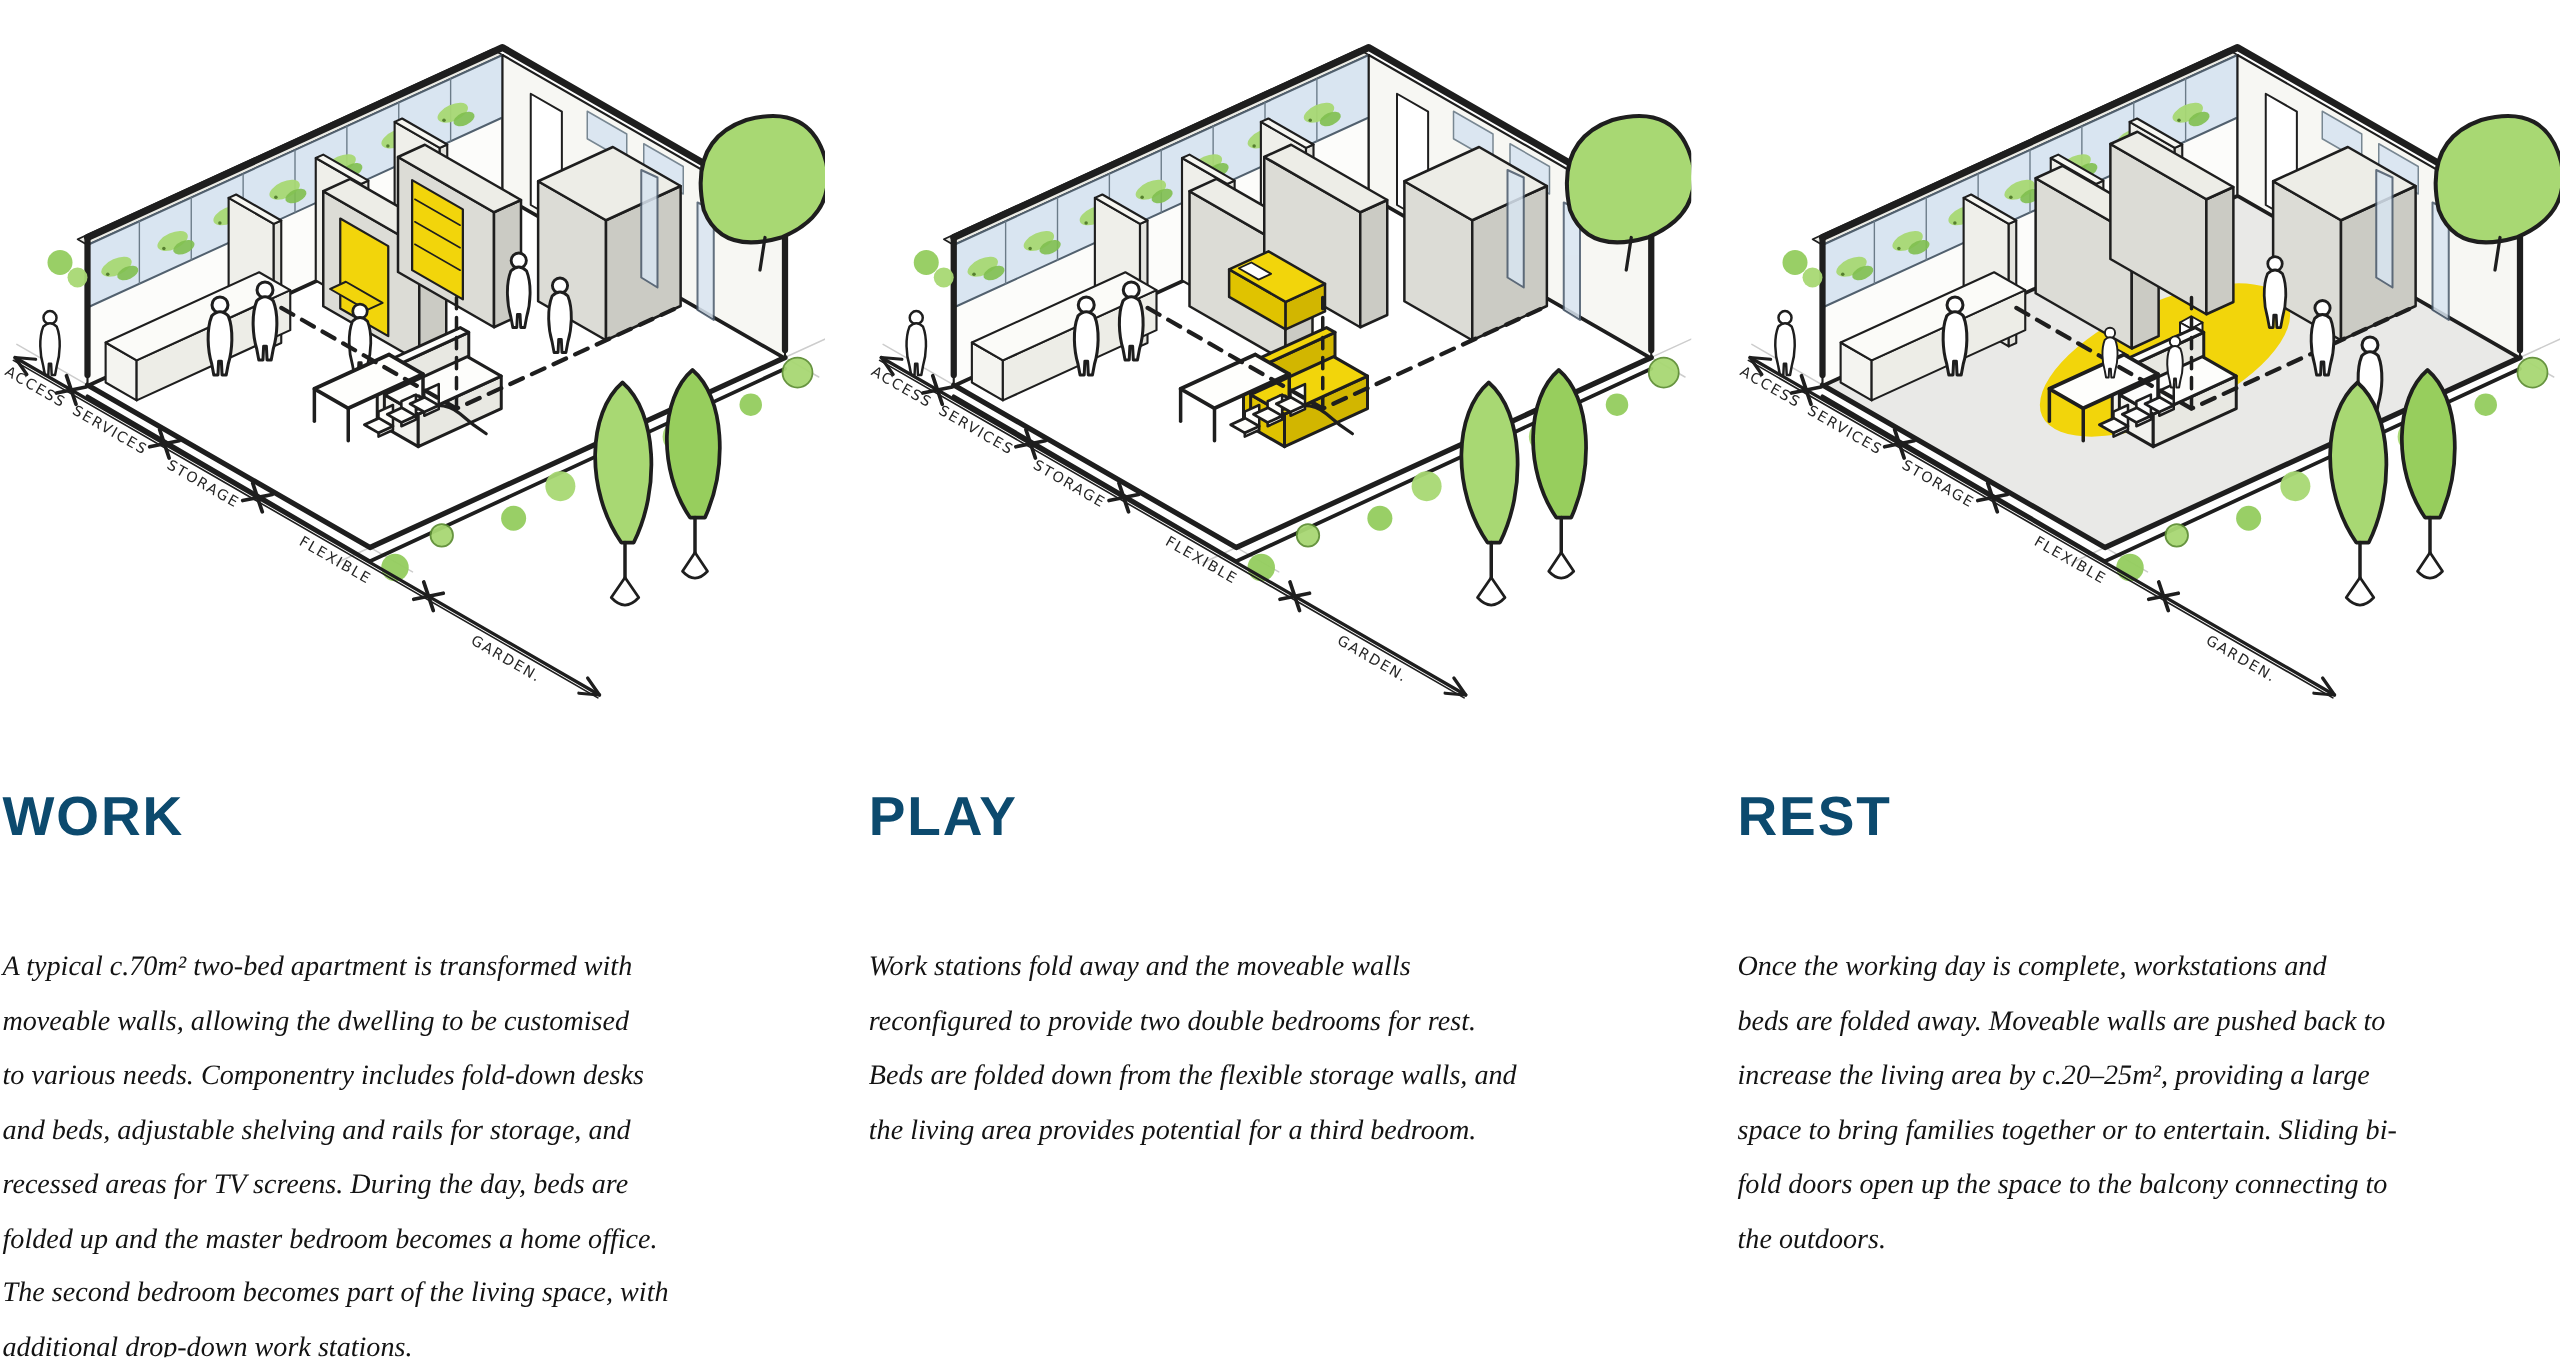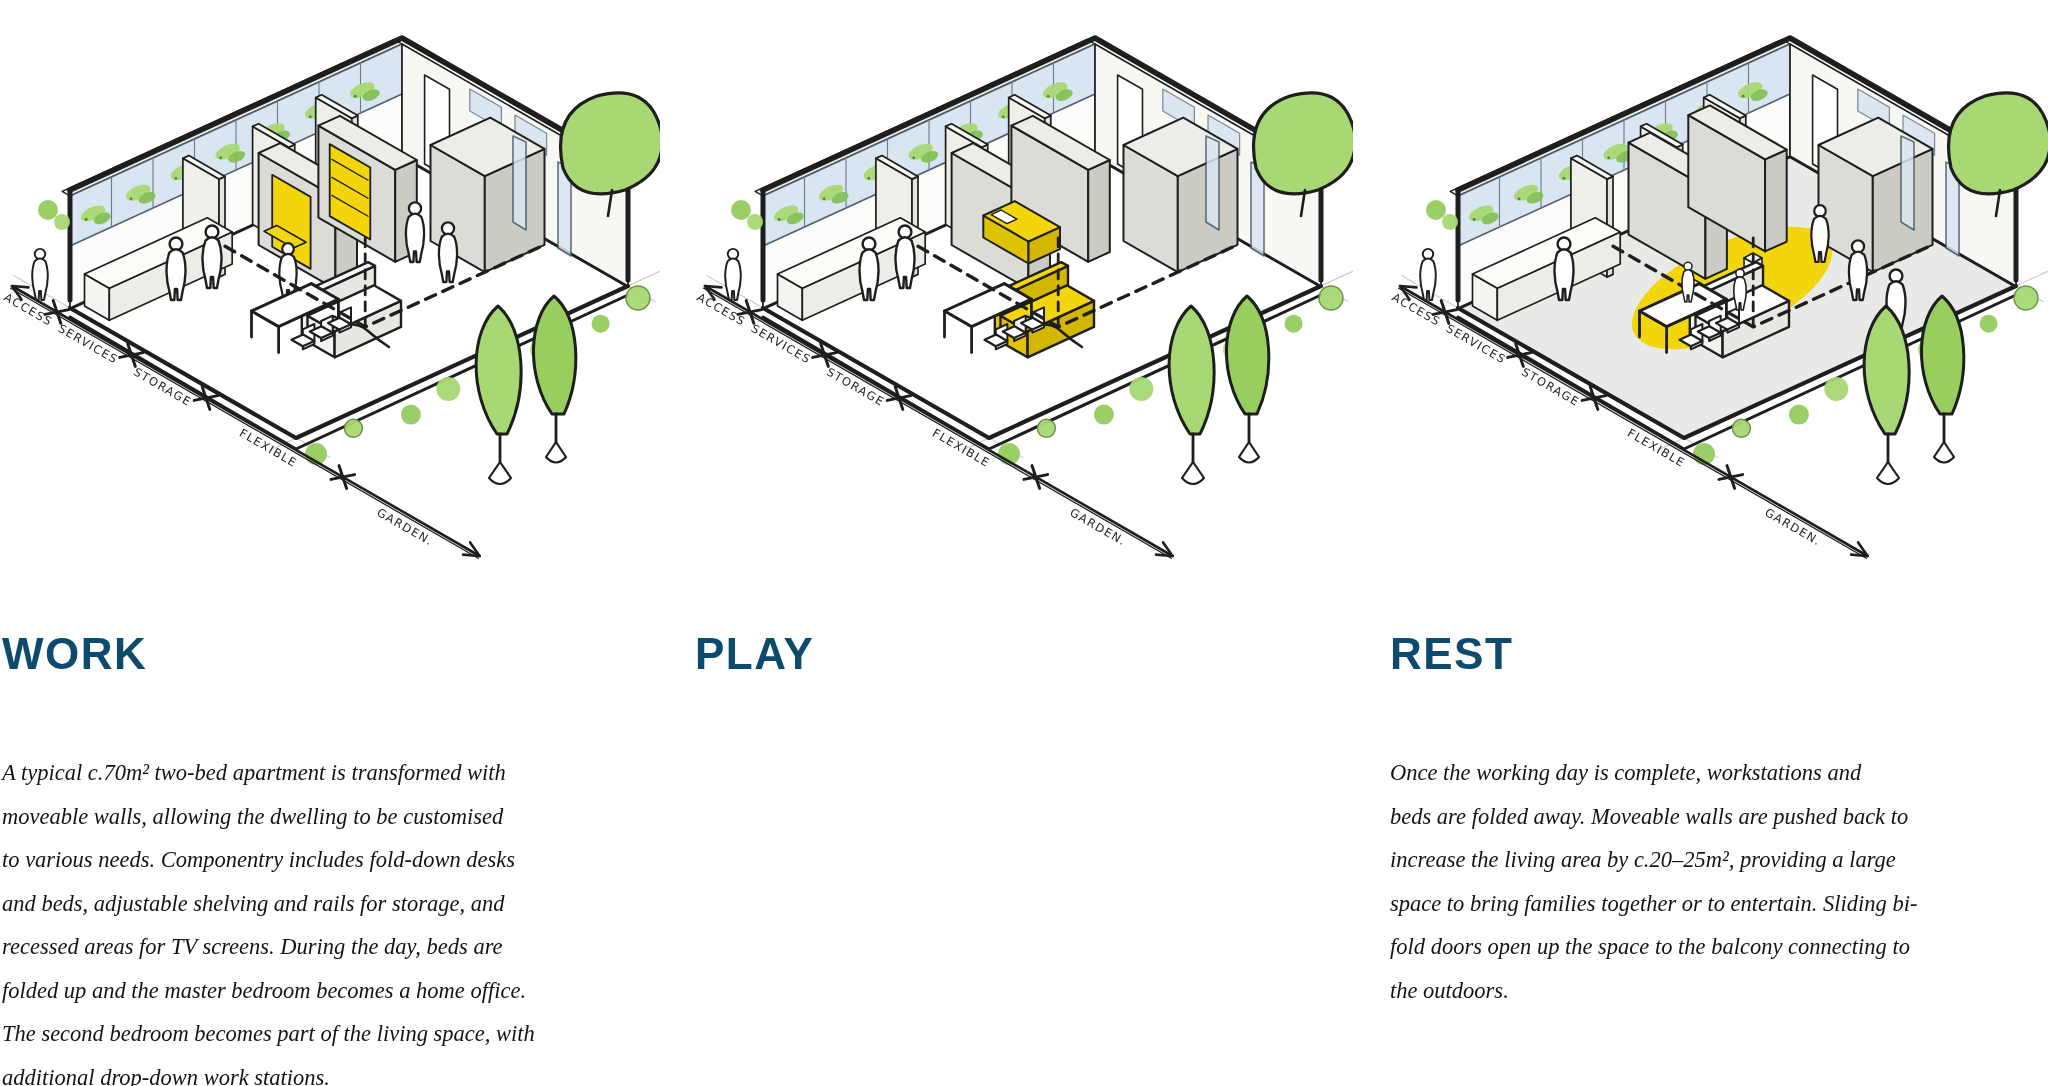--- a/index.html
+++ b/index.html
@@ -328,20 +328,24 @@
           <path d="M21.5 299.6L12.0 286.0L28.5 287.4" fill="none" stroke="#1E1E1E" stroke-width="2.6" stroke-linejoin="round" stroke-linecap="round"></path>
           <path d="M463.1 554.6L479.6 556.0L470.1 542.4" fill="none" stroke="#1E1E1E" stroke-width="2.6" stroke-linejoin="round" stroke-linecap="round"></path>
           <text x="26.5" y="312.9" transform="rotate(30 26.5 312.9)" text-anchor="middle" font-family="DejaVu Sans, sans-serif" font-size="11.5" letter-spacing="1.4" fill="#262626">ACCESS</text>
           <text x="86.3" y="347.4" transform="rotate(30 86.3 347.4)" text-anchor="middle" font-family="DejaVu Sans, sans-serif" font-size="11.5" letter-spacing="1.4" fill="#262626">SERVICES</text>
           <text x="160.7" y="390.4" transform="rotate(30 160.7 390.4)" text-anchor="middle" font-family="DejaVu Sans, sans-serif" font-size="11.5" letter-spacing="1.4" fill="#262626">STORAGE</text>
           <text x="266.4" y="451.4" transform="rotate(30 266.4 451.4)" text-anchor="middle" font-family="DejaVu Sans, sans-serif" font-size="11.5" letter-spacing="1.4" fill="#262626">FLEXIBLE</text>
           <text x="403.2" y="530.4" transform="rotate(30 403.2 530.4)" text-anchor="middle" font-family="DejaVu Sans, sans-serif" font-size="11.5" letter-spacing="1.4" fill="#262626">GARDEN.</text>
         </svg>
       </div>
     <h2 class="heading">PLAY</h2>
+    <p class="bodytext">Work stations fold away and the moveable walls
+reconfigured to provide two double bedrooms for rest.
+Beds are folded down from the flexible storage walls, and
+the living area provides potential for a third bedroom.</p>
   </section>
 
   <section class="col" style="left:1388px">
     <div class="diagram">
         <svg viewBox="0 0 660 620" xmlns="http://www.w3.org/2000/svg">
           <path d="M13.5 275.5L330.0 457.5" fill="none" stroke="#CDCDCD" stroke-width="1.2" stroke-linejoin="round" stroke-linecap="round"></path>
           <path d="M269.4 450.2L661.0 270.8" fill="none" stroke="#CDCDCD" stroke-width="1.2" stroke-linejoin="round" stroke-linecap="round"></path>
           <path d="M379.4 143.0L655.0 301.6" fill="none" stroke="#CDCDCD" stroke-width="1.2" stroke-linejoin="round" stroke-linecap="round"></path>
           <path d="M70.0 308.0L402.0 156.0L628.0 286.0L296.0 438.0Z" fill="#E9E9E7" stroke="#1E1E1E" stroke-width="4.2" stroke-linejoin="round" stroke-linecap="round"></path>
           <path d="M70.0 317.0L296.0 449.0L628.0 295.0" fill="none" stroke="#1E1E1E" stroke-width="3" stroke-linejoin="round" stroke-linecap="round"></path>

